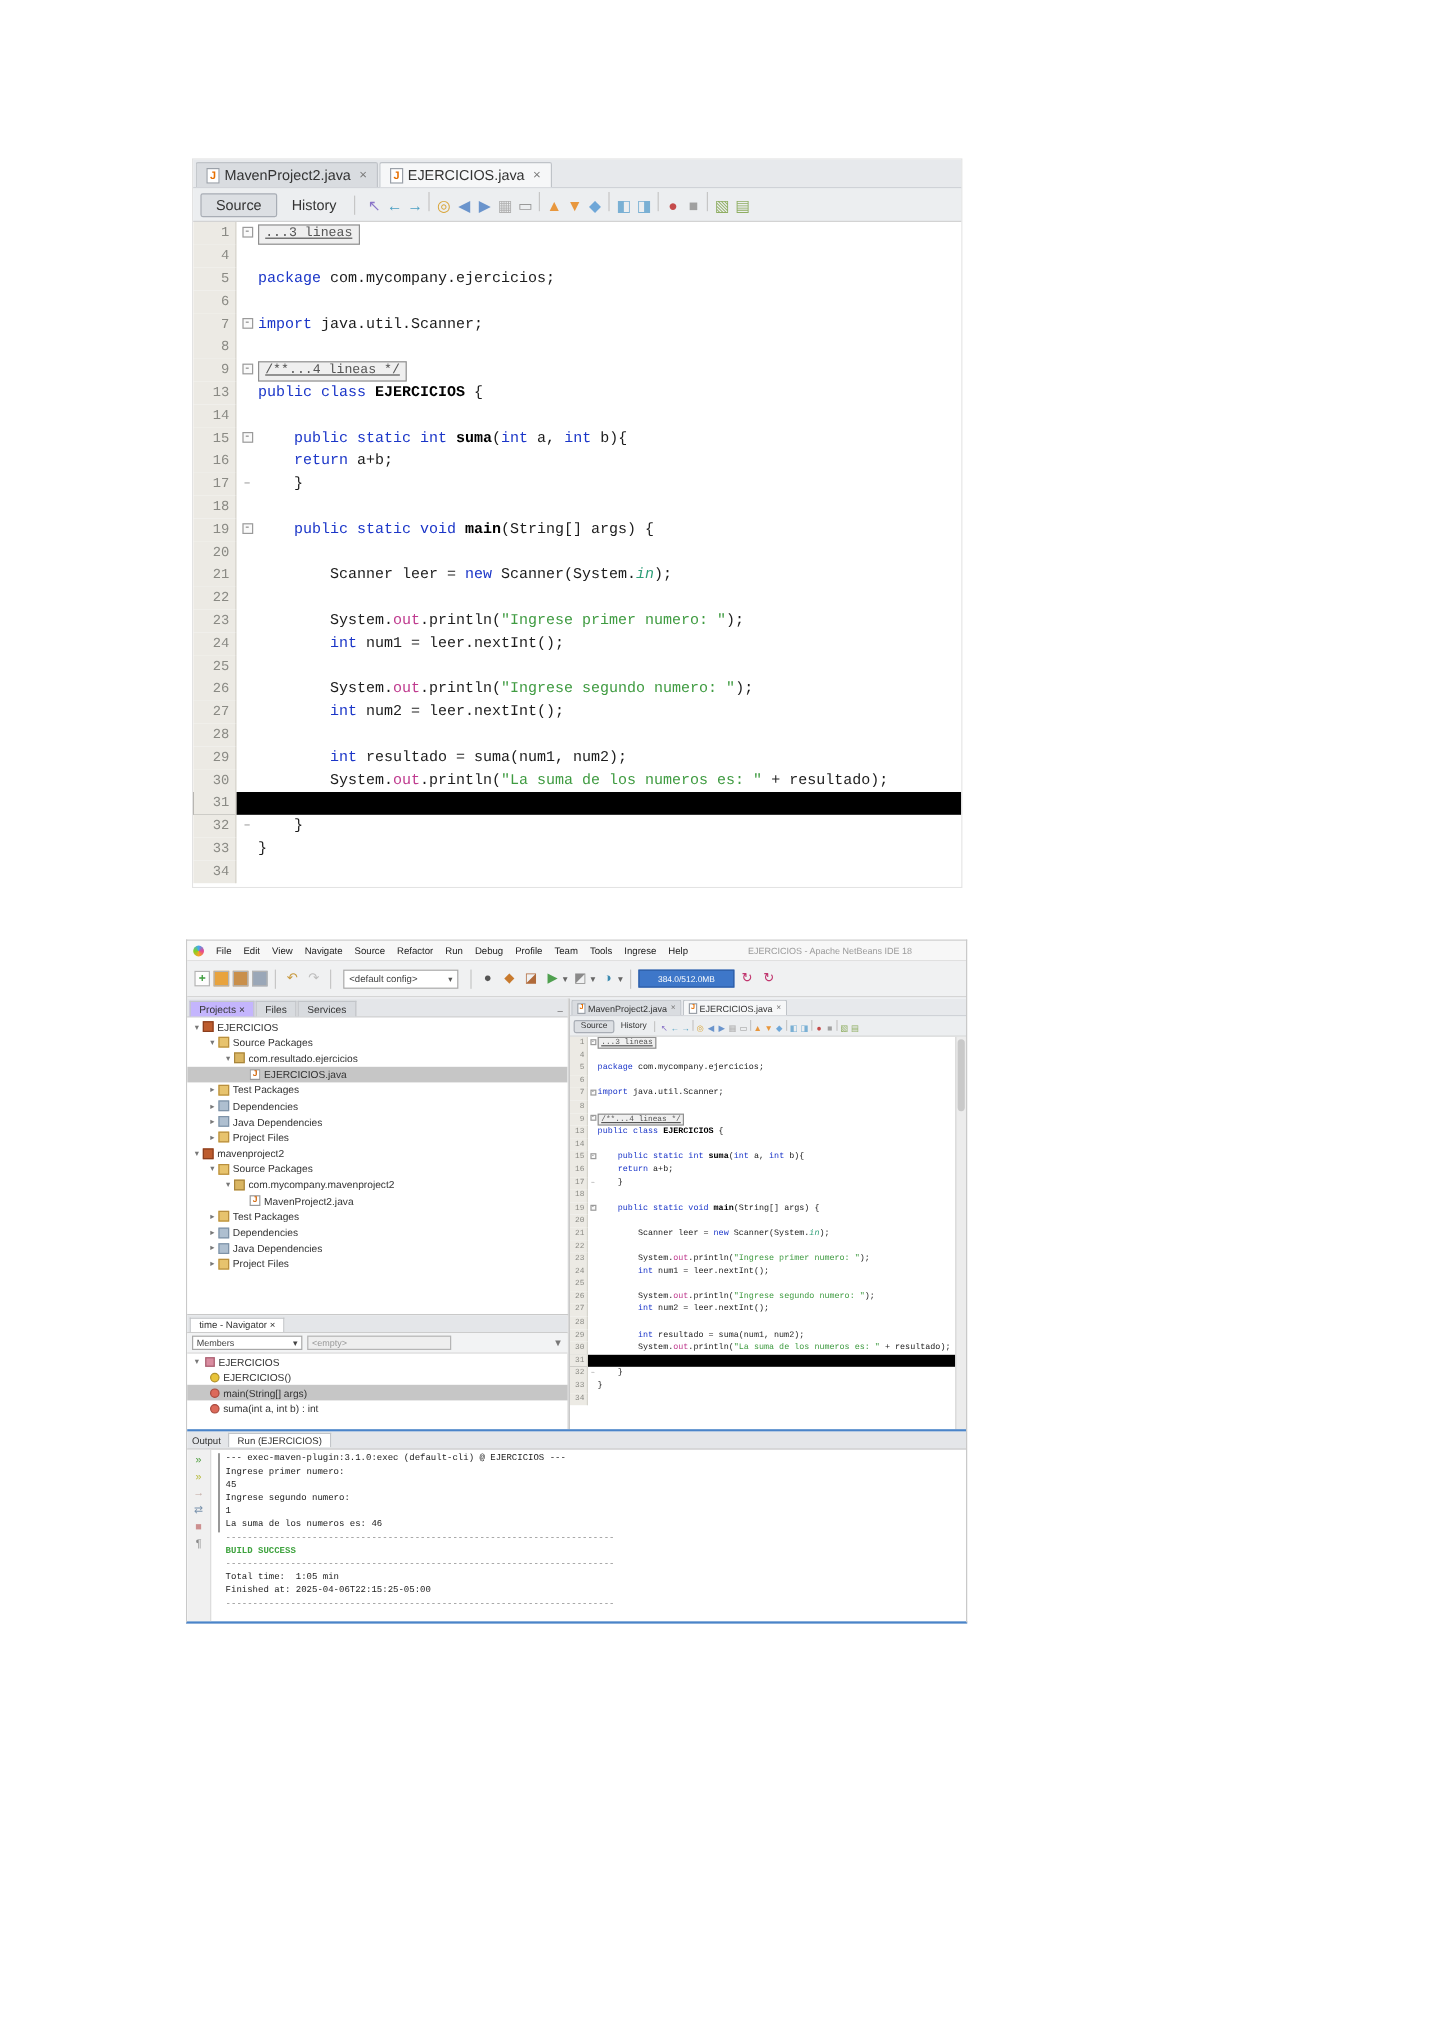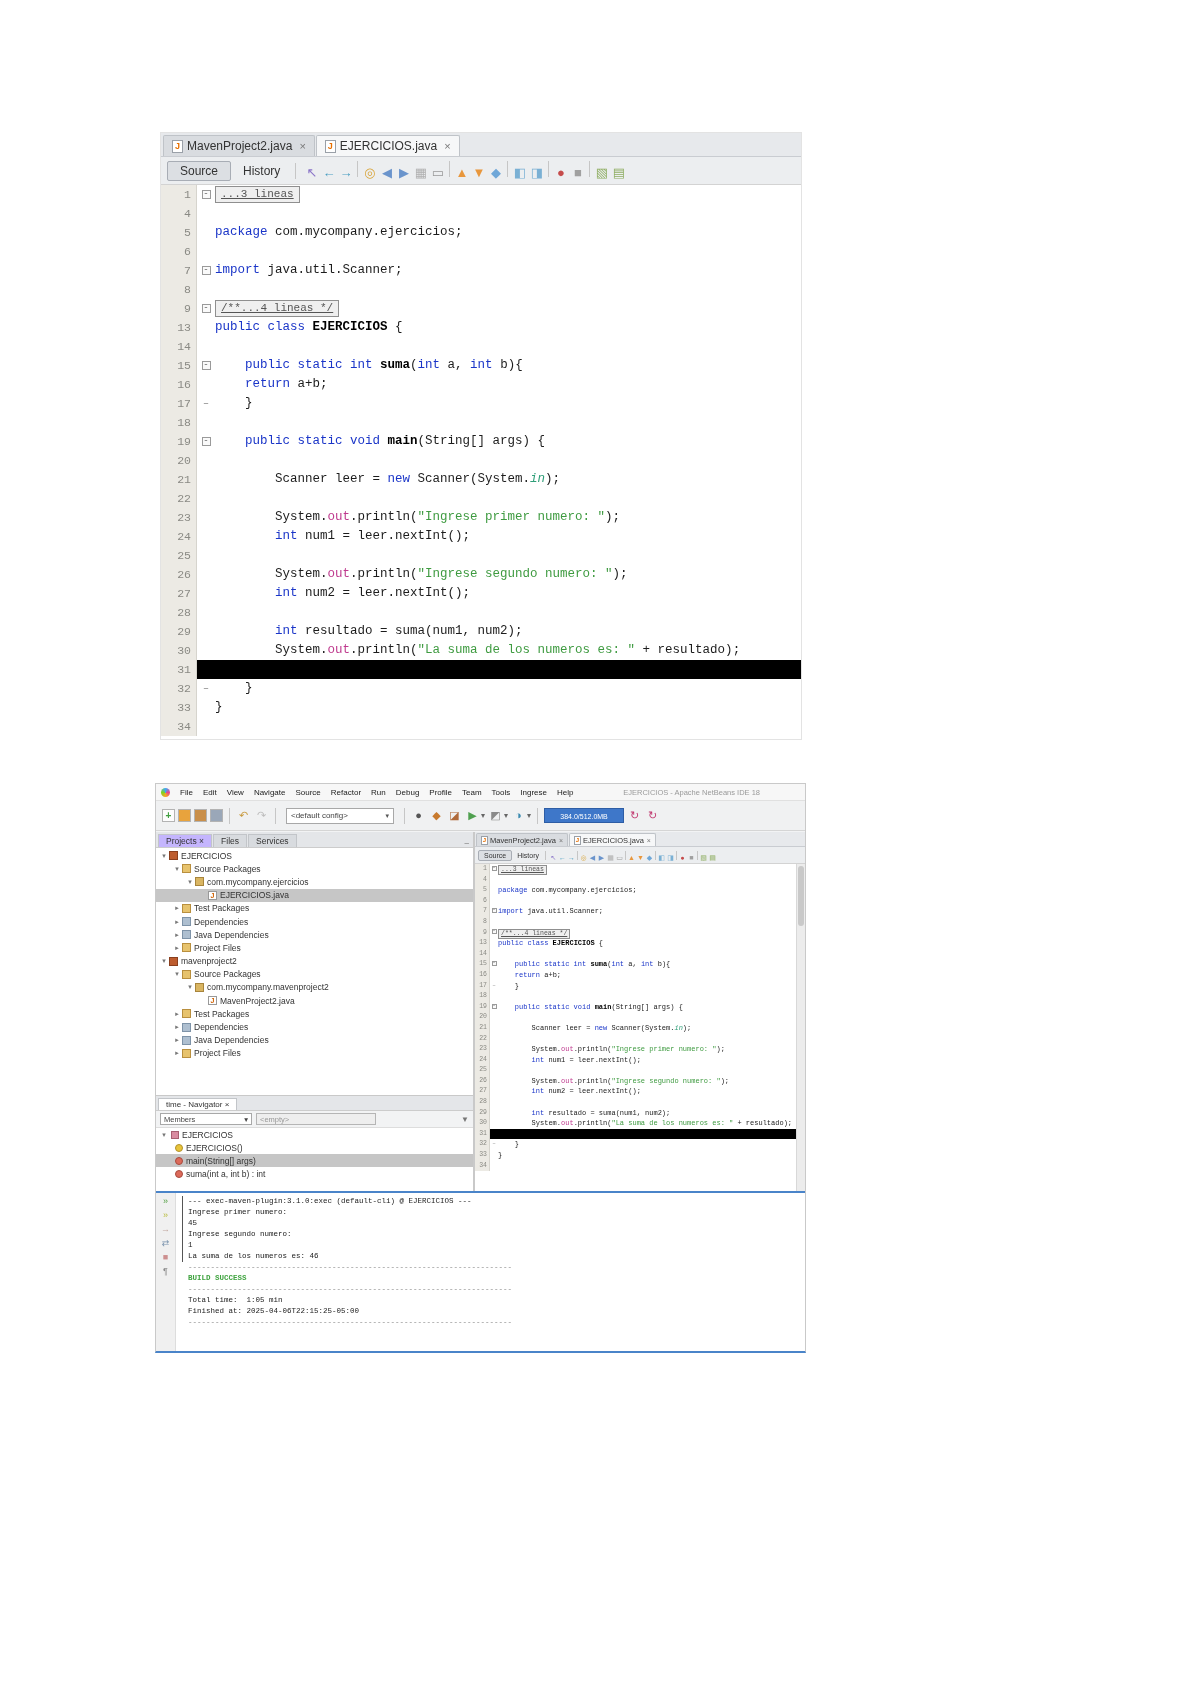--- a/index.html
+++ b/index.html
@@ -56,21 +56,21 @@
   .menubar { display:flex; align-items:center; height:17px; background:#f7f7f7;
              border-bottom:1px solid #e0e0e0; padding:0 5px; gap:2px; }
   .nblogo { width:9px; height:9px; border-radius:50%;
             background:conic-gradient(#3fa9f5,#e84393,#f5a623,#7ed321,#3fa9f5); margin-right:4px; }
   .mitem { font-size:8px; color:#222; padding:0 4px; }
   .wintitle { margin-left:auto; font-size:7.5px; color:#9a9a9a; padding-right:40px; }
   .maintoolbar { display:flex; align-items:center; height:30px; background:#f0f1f2;
                  border-bottom:1px solid #d5d5d5; padding:0 6px; gap:3px; }
   .maintoolbar .tbi { width:15px; font-size:11px; line-height:15px; }
   .maintoolbar .tbi.boxed { width:13px; height:13px; font-size:10px; line-height:11px; }
-  .combo { display:inline-flex; align-items:center; justify-content:space-between; width:108px;
+  .combo { display:inline-flex; align-items:center; justify-content:space-between; width:96px;
            height:16px; border:1px solid #a8a8a8; background:#fff; font-size:8px; color:#444;
            padding:0 4px; margin:0 4px; }
   .combo .caret { font-size:7px; color:#555; }
   .membar { display:inline-block; min-width:80px; height:15px; background:#3e77c9; color:#fff;
             font-size:7px; line-height:15px; text-align:center; border:1px solid #2d5da5; }
 
   .middle { position:absolute; top:48px; left:0; right:0; height:361px; display:flex; }
   .leftcol { width:318px; display:flex; flex-direction:column; }
   .projects { height:263px; display:flex; flex-direction:column; border-right:1px solid #c9c9c9; }
   .ptabs { display:flex; align-items:flex-end; height:16px; background:#e4e6e9;
@@ -278,21 +278,21 @@
                 <span>EJERCICIOS</span>
               </div>
               <div class="trow" style="padding-left: 17px;">
                 <span class="texp">▾</span>
                 <span class="tico ti-src"></span>
                 <span>Source Packages</span>
               </div>
               <div class="trow" style="padding-left: 30px;">
                 <span class="texp">▾</span>
                 <span class="tico ti-pkg"></span>
-                <span>com.mycompany.ejercicios</span>
+                <span>com.resultado.ejercicios</span>
               </div>
               <div class="trow sel" style="padding-left: 43px;">
                 <span class="texp"></span>
                 <span class="tico ti-java">J</span>
                 <span>EJERCICIOS.java</span>
               </div>
               <div class="trow" style="padding-left: 17px;">
                 <span class="texp">▸</span>
                 <span class="tico ti-fold"></span>
                 <span>Test Packages</span>
@@ -441,20 +441,24 @@
             <div class="crow"><span class="lnum">33</span><span class="foldcol"></span><span class="codeln"><span class="tk-p">}</span></span></div>
             <div class="crow"><span class="lnum">34</span><span class="foldcol"></span><span class="codeln"></span></div>
           </div>
         <div class="mini-scroll">
           <div class="mini-thumb"></div>
         </div>
       </div>
     </div>
 
     <div class="output">
+      <div class="otabrow">
+        <span class="olabel">Output</span>
+        <span class="otab">Run (EJERCICIOS)</span>
+      </div>
       <div class="obody">
         <div class="ostrip" id="out-icons">
             <span class="tbi" style="color: rgb(79, 158, 63);">»</span>
             <span class="tbi" style="color: rgb(184, 188, 62);">»</span>
             <span class="tbi" style="color: rgb(194, 168, 160);">→</span>
             <span class="tbi" style="color: rgb(122, 147, 173);">⇄</span>
             <span class="tbi" style="color: rgb(204, 143, 143);">■</span>
             <span class="tbi" style="color: rgb(138, 138, 138);">¶</span>
           </div>
         <div class="otext" id="out-text"><div class="inblock"><div class="oline">--- exec-maven-plugin:3.1.0:exec (default-cli) @ EJERCICIOS ---</div><div class="oline">Ingrese primer numero: </div><div class="oline">45</div><div class="oline">Ingrese segundo numero: </div><div class="oline">1</div><div class="oline">La suma de los numeros es: 46</div></div><div class="oline dim post">------------------------------------------------------------------------</div><div class="oline green post">BUILD SUCCESS</div><div class="oline dim post">------------------------------------------------------------------------</div><div class="oline post">Total time:  1:05 min</div><div class="oline post">Finished at: 2025-04-06T22:15:25-05:00</div><div class="oline dim post">------------------------------------------------------------------------</div></div>

